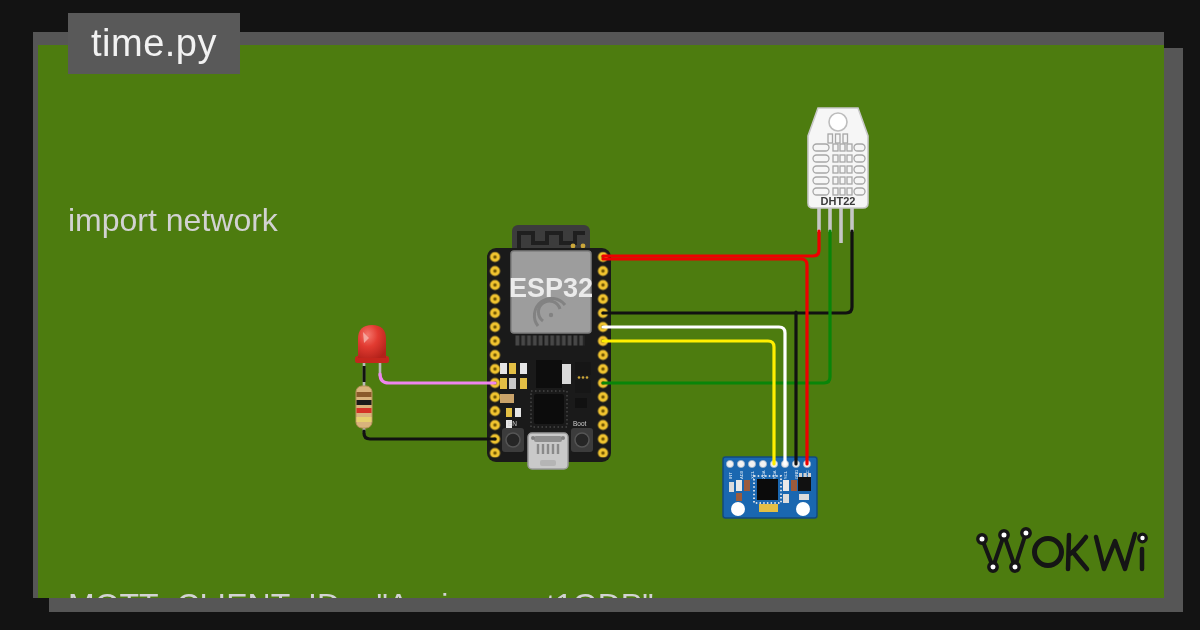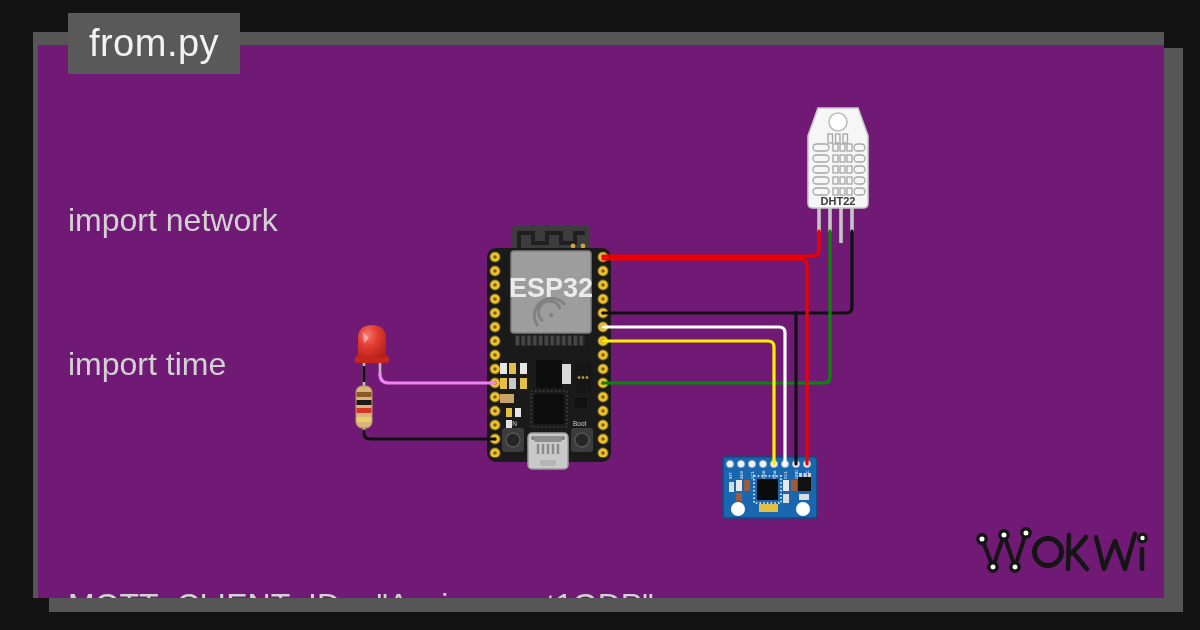--- a/index.html
+++ b/index.html
@@ -1,21 +1,21 @@
 <!DOCTYPE html>
 <html><head>
 <meta charset="utf-8">
 <style>
   * { margin:0; padding:0; box-sizing:border-box; }
   html,body { width:1200px; height:630px; overflow:hidden; }
   body { position:relative; background:#131313; font-family:"Liberation Sans", sans-serif; }
 
   .frame-back  { position:absolute; left:49px; top:48px; width:1134px; height:564px; background:#565656; }
   .frame-front { position:absolute; left:33px; top:32px; width:1131px; height:566px; background:#565656; }
-  .card { position:absolute; left:38px; top:45px; width:1126px; height:553px; background:#701a75; overflow:hidden; }
+  .card { position:absolute; left:38px; top:45px; width:1126px; height:553px; background:#4d7c0f; overflow:hidden; }
 
   .tab { position:absolute; left:68px; top:13px; width:172px; height:61px; background:#595959;
          display:flex; align-items:center; justify-content:center;
          color:#f2f2f2; font-size:38px; letter-spacing:0.5px; z-index:6; }
 
   .code { position:absolute; left:30px; color:#d2d2d2; font-size:32px; line-height:48px;
           white-space:pre; font-weight:400; }
   .code-top { top:55px; }
   .code-bottom { top:440px; }
 
@@ -26,35 +26,34 @@
 </style>
 </head>
 <body>
 
 <div class="frame-back"></div>
 <div class="frame-front"></div>
 
 <div class="card">
   <div class="code code-top">
     <div>import network</div>
-    <div>import time</div>
     
     
     
     
   </div>
   <div class="code code-bottom">
     <div>MQTT_CLIENT_ID = "Assignment1GDP"</div>
     
     
   </div>
 </div>
 
 <div class="tab">
-  <span>from.py</span>
+  <span>time.py</span>
 </div>
 
 <svg class="circuit" viewBox="0 0 1200 630">
   <defs>
     <pattern id="pinsL" x="489.5" y="251.5" width="11" height="14" patternUnits="userSpaceOnUse">
       <circle cx="5.5" cy="5.5" r="5" fill="#f0c32f"></circle>
       <circle cx="5.5" cy="5.5" r="1.7" fill="#6e5300"></circle>
     </pattern>
     <pattern id="pinsR" x="597.5" y="251.5" width="11" height="14" patternUnits="userSpaceOnUse">
       <circle cx="5.5" cy="5.5" r="5" fill="#f0c32f"></circle>

